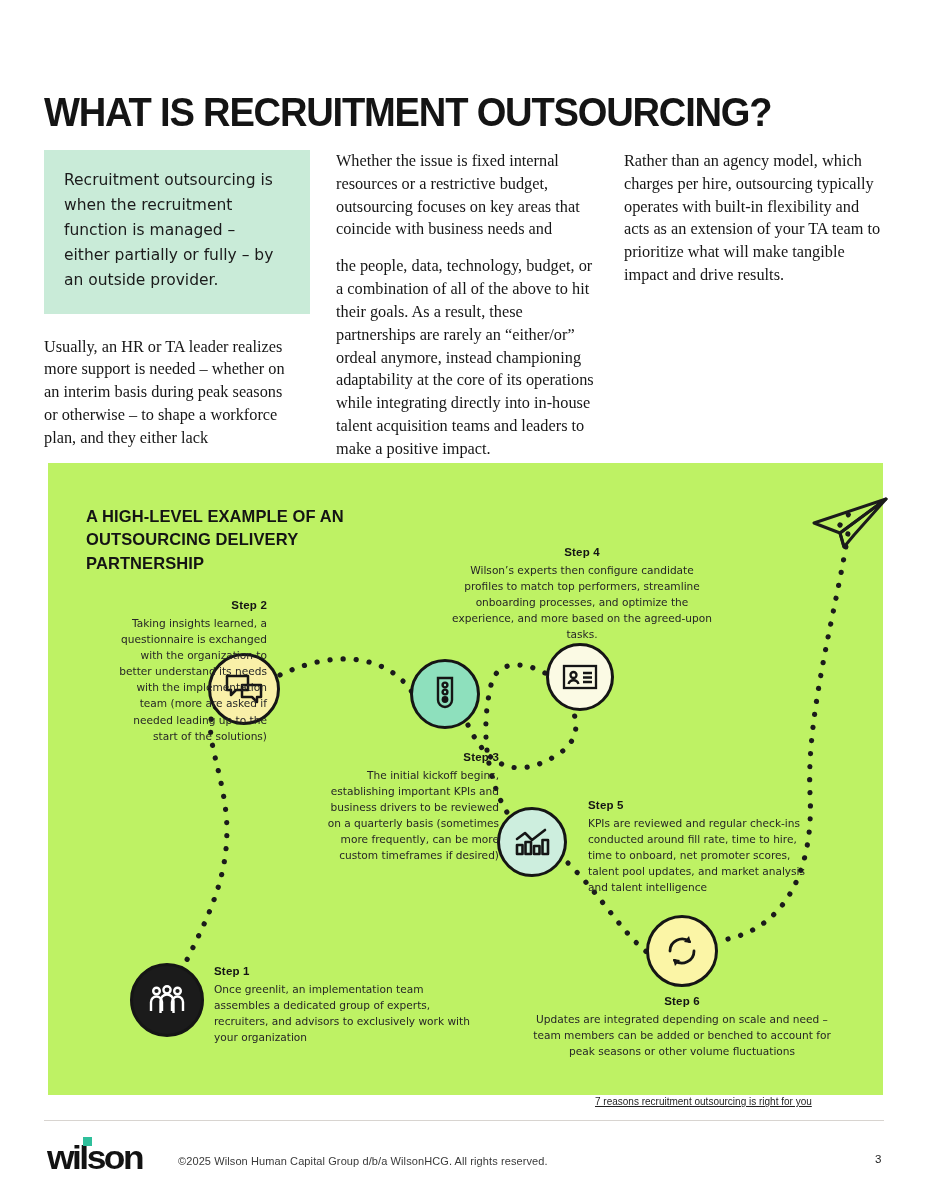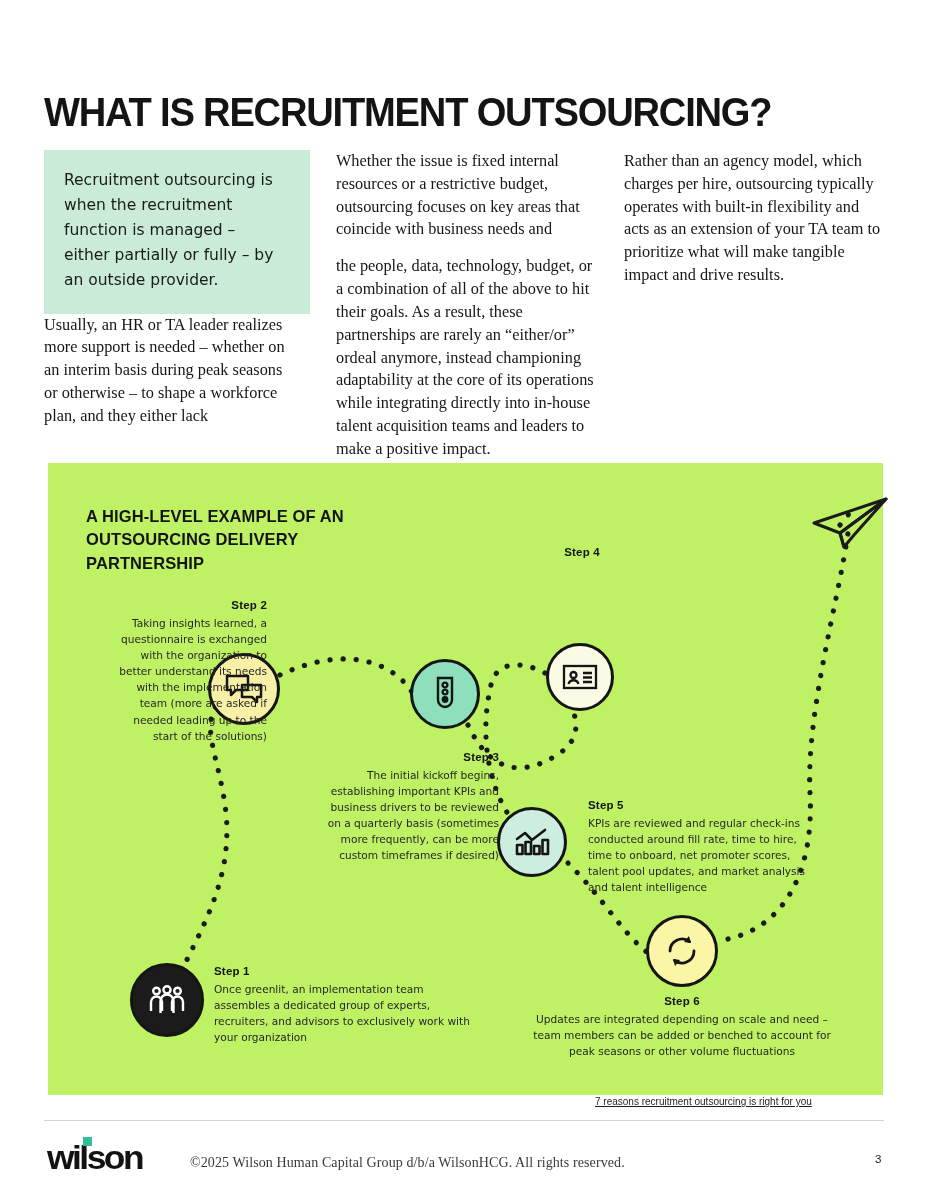--- a/index.html
+++ b/index.html
@@ -50,21 +50,21 @@
   }
 
   .serif{
     font-family:"Liberation Serif", serif;
     font-size:16.3px;
     line-height:1.40;
     color:#161616;
     margin:0 0 14px 0;
     text-align:left;
   }
-  .col-1 .serif{}
+  .col-1 .serif{margin-top:22px;}
 
   
   .panel{
     position:absolute;left:48px;top:463px;width:835px;height:632px;
     background:#bef264;
   }
   .panel-title{
     position:absolute;left:38px;top:42px;width:330px;
     font-weight:700;font-size:16.5px;line-height:1.42;
     letter-spacing:0.1px;color:#141414;
@@ -93,22 +93,22 @@
   
   .foot-rule{position:absolute;left:44px;top:1120px;width:840px;height:1px;background:#d8d4d0;}
   .logo{position:absolute;left:47px;top:1140px;}
   .logo-text{
     font-family:"Liberation Sans", sans-serif;
     font-weight:700;font-size:34px;letter-spacing:-2.4px;color:#121212;
     transform:scaleX(1.04);transform-origin:left center;display:block;line-height:1;
   }
   .logo-dot{position:absolute;left:36px;top:-3px;width:9px;height:9px;background:#2fbf9b;}
   .copyright{
-    position:absolute;left:190px;top:1155px;font-size:14px;color:#3a3a3a;
-    font-family:Liberation Serif, serif;letter-spacing:0.1px;
+    position:absolute;left:178px;top:1155px;font-size:11px;color:#3a3a3a;
+    font-family:Liberation Sans, sans-serif;letter-spacing:0.1px;
   }
   .foot-right{
     position:absolute;left:595px;top:1096px;font-size:10px;color:#1f1f1f;
     font-family:"Liberation Sans", sans-serif;
     text-decoration:underline;
   }
   .foot-page{
     position:absolute;left:875px;top:1152px;font-size:11.6px;color:#1f1f1f;
     font-family:"Liberation Sans", sans-serif;
   }
@@ -260,20 +260,21 @@
       <p>Taking insights learned, a questionnaire is exchanged with the organization to better understand its needs with the implementation team (more are asked if needed leading up to the start of the solutions)</p>
     </div>
 
     <div class="step ta-r" style="left:232px;top:288px;width:178px;">
       <h4>Step 3</h4>
       <p>The initial kickoff begins, establishing important KPIs and business drivers to be reviewed on a quarterly basis (sometimes more frequently, can be more custom timeframes if desired)</p>
     </div>
 
     <div class="step ta-c" style="left:404px;top:83px;width:260px;">
       <h4>Step 4</h4>
+      <p>Wilson’s experts then configure candidate profiles to match top performers, streamline onboarding processes, and optimize the experience, and more based on the agreed-upon tasks.</p>
     </div>
 
     <div class="step ta-l" style="left:512px;top:336px;width:228px;margin-left:28px;">
       <h4>Step 5</h4>
       <p>KPIs are reviewed and regular check-ins conducted around fill rate, time to hire, time to onboard, net promoter scores, talent pool updates, and market analysis and talent intelligence</p>
     </div>
 
     <div class="step ta-l" style="left:166px;top:502px;width:260px;">
       <h4>Step 1</h4>
       <p>Once greenlit, an implementation team assembles a dedicated group of experts, recruiters, and advisors to exclusively work with your organization</p>

